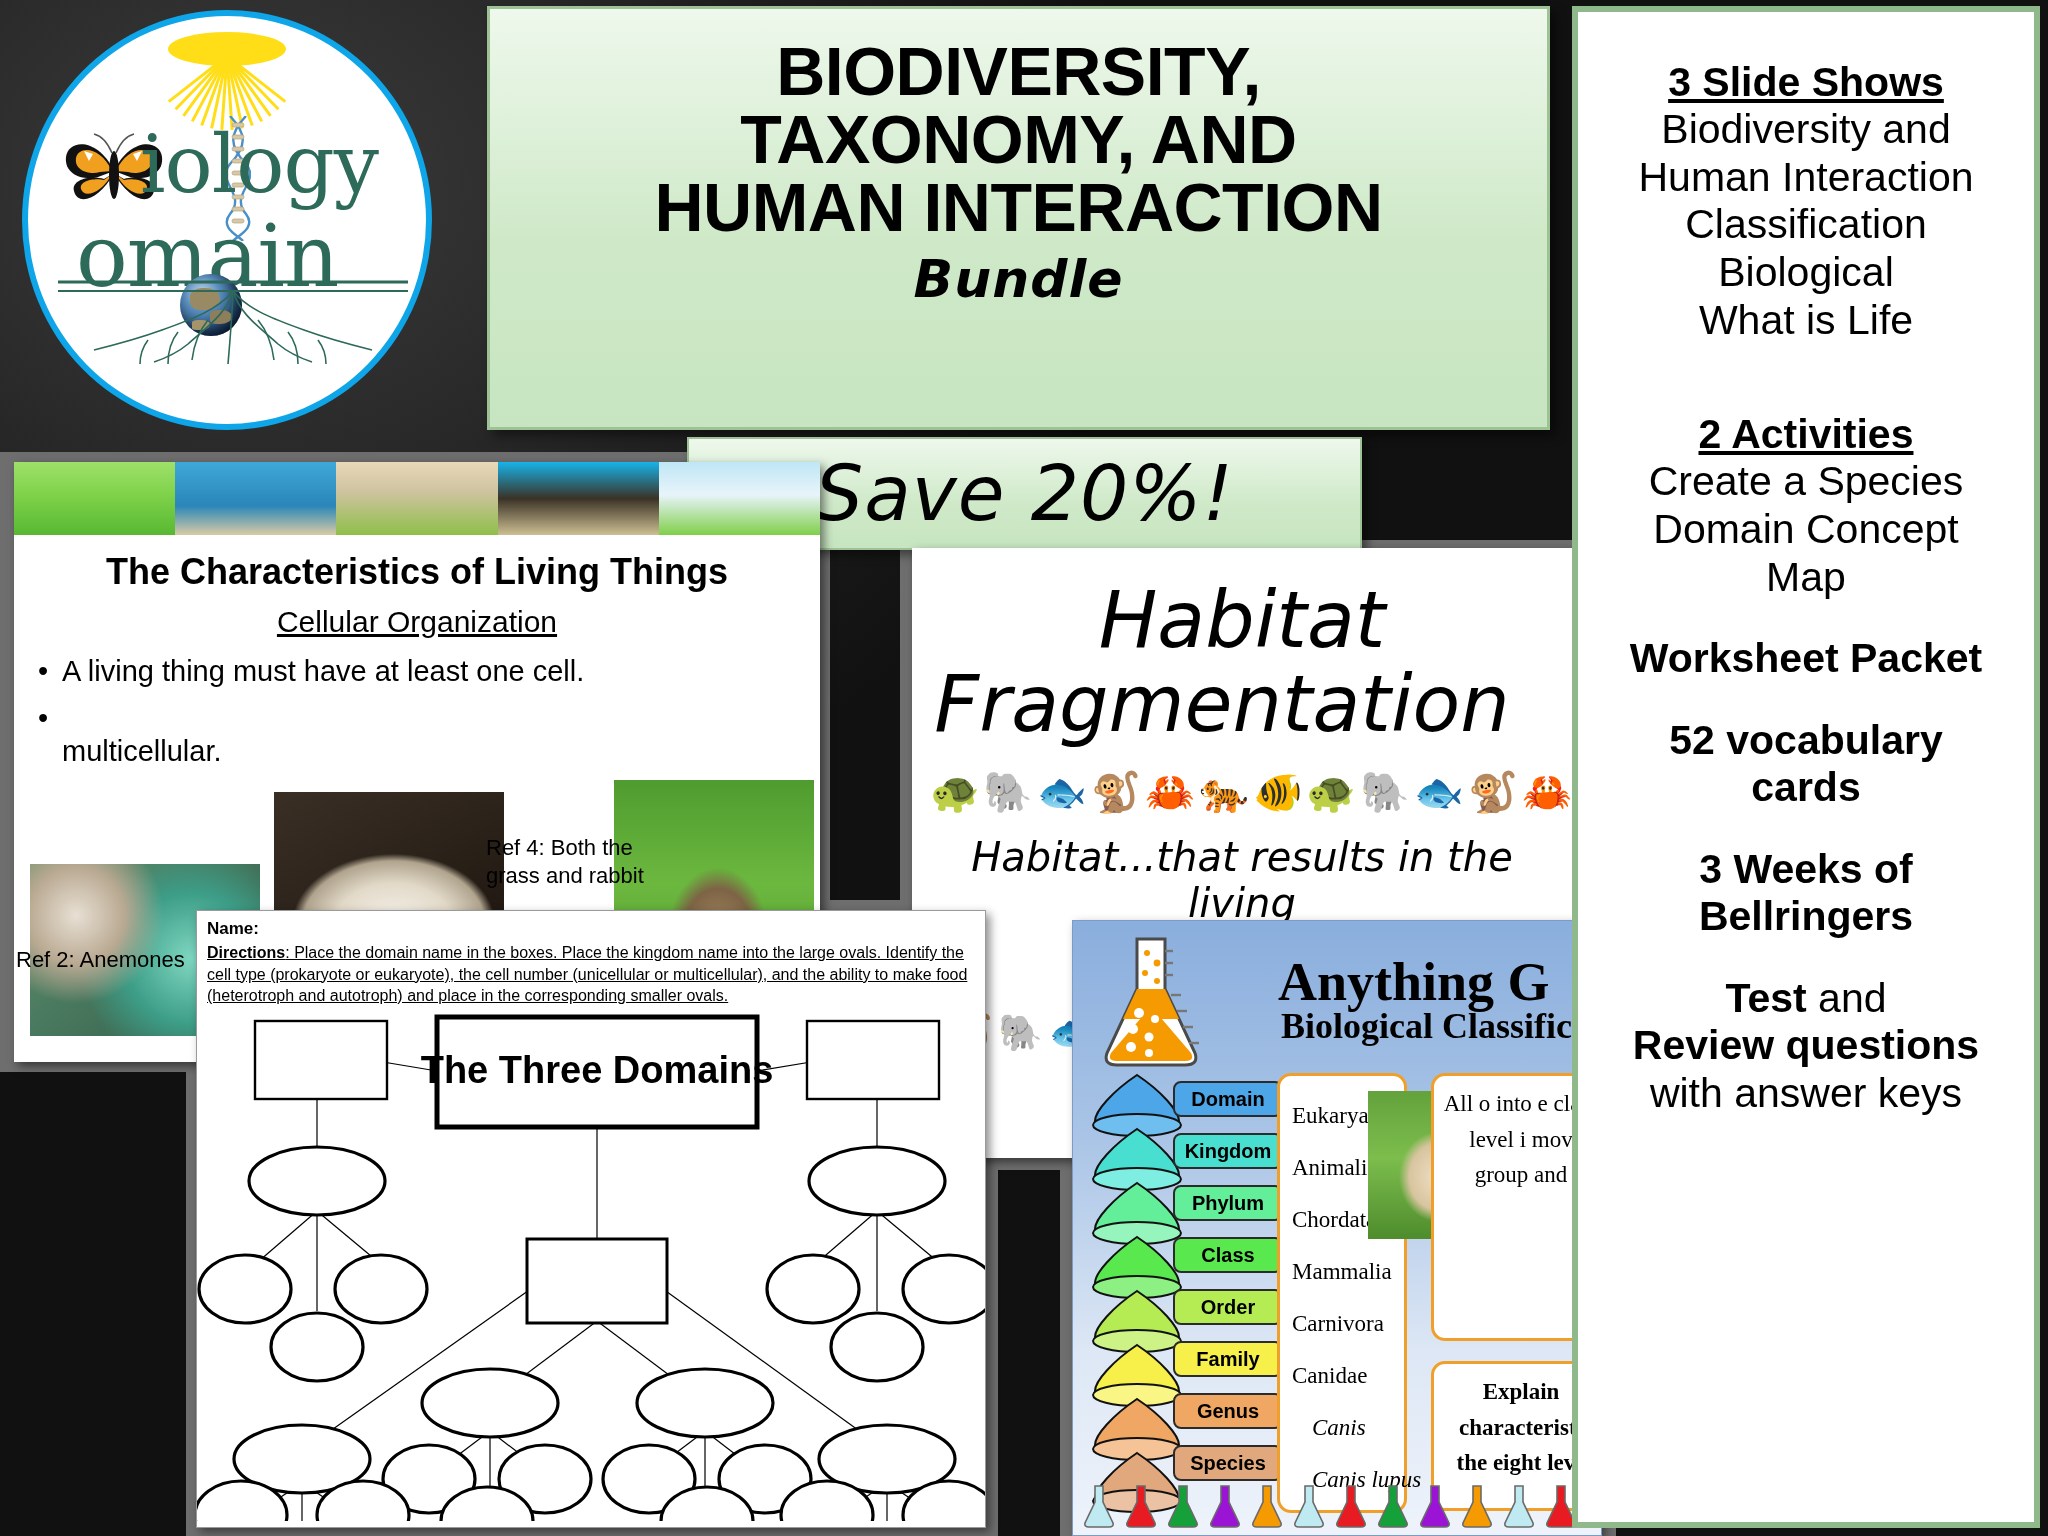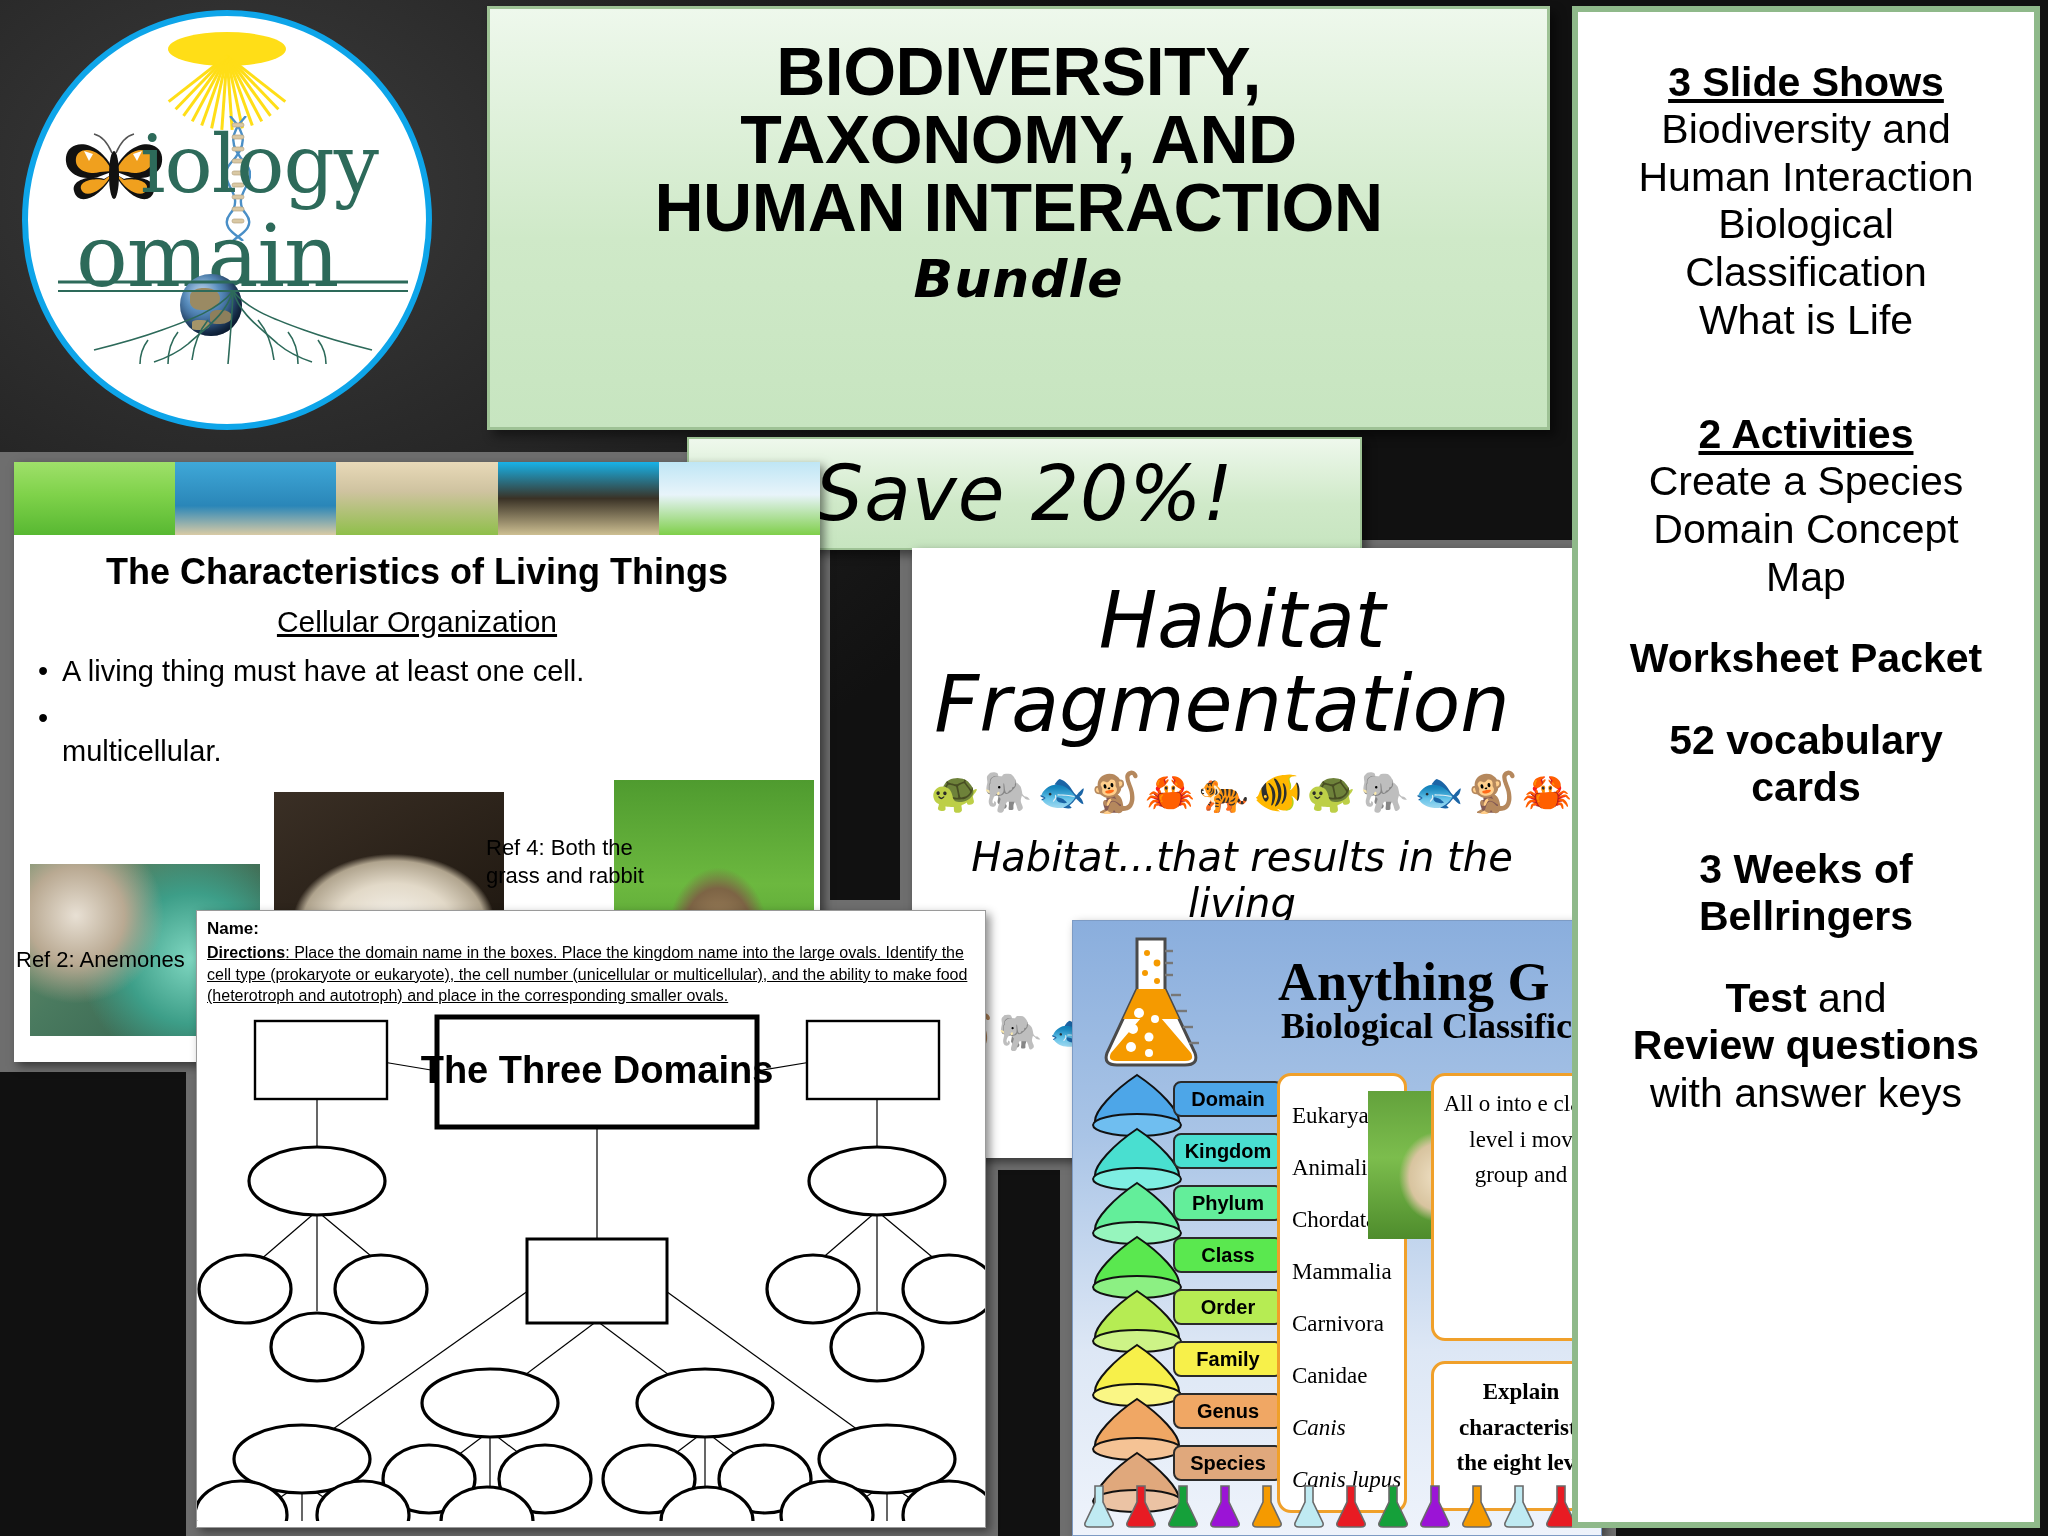--- a/index.html
+++ b/index.html
@@ -234,21 +234,21 @@
     position: absolute; left: 204px; top: 152px;
     width: 130px; height: 440px;
     background: #fff; border: 3px solid #f0a02a; border-radius: 14px;
     padding: 14px 0 0 12px;
   }
   .taxa-item {
     font-family: "Liberation Serif", serif;
     font-size: 23px; color: #000; height: 52px; line-height: 52px;
     white-space: nowrap;
   }
-  .taxa-item.ital { font-style: italic; }
+  .taxa-item.ital { font-style: italic; margin-left: 20px; }
   .puppy {
     position: absolute; left: 295px; top: 170px; width: 140px; height: 148px;
     background:
       radial-gradient(ellipse 52px 60px at 50% 58%, #efe0c4 0%, #d8c49f 55%, transparent 75%),
       linear-gradient(to bottom, #63a23c 0%, #7cbd4d 45%, #4e8c2c 100%);
   }
   .note-card {
     position: absolute; background: #fff;
     border: 3px solid #f0a02a; border-radius: 14px;
     font-family: "Liberation Serif", serif; font-size: 23px;
@@ -635,22 +635,22 @@
     <svg class="flask-small" viewBox="0 0 36 46">
         <path d="M14 3 L22 3 L22 19 L32 40 Q33 44 28 44 L8 44 Q3 44 4 40 L14 19 Z" fill="#e81b23" stroke="#6a6a6a" stroke-width="1.6"></path>
       </svg>
   </div>
 </div>
 
 <div class="sidebar">
   <div class="sb-head">3 Slide Shows</div>
   <div class="sb-line">Biodiversity and</div>
   <div class="sb-line">Human Interaction</div>
+  <div class="sb-line">Classification</div>
   <div class="sb-line">Biological</div>
-  <div class="sb-line">Classification</div>
   <div class="sb-line">What is Life</div>
 
   <div class="sb-gap"></div>
 
   <div class="sb-head">2 Activities</div>
   <div class="sb-line">Create a Species</div>
   <div class="sb-line">Domain Concept</div>
   <div class="sb-line">Map</div>
 
   <div class="sb-gap"></div>

